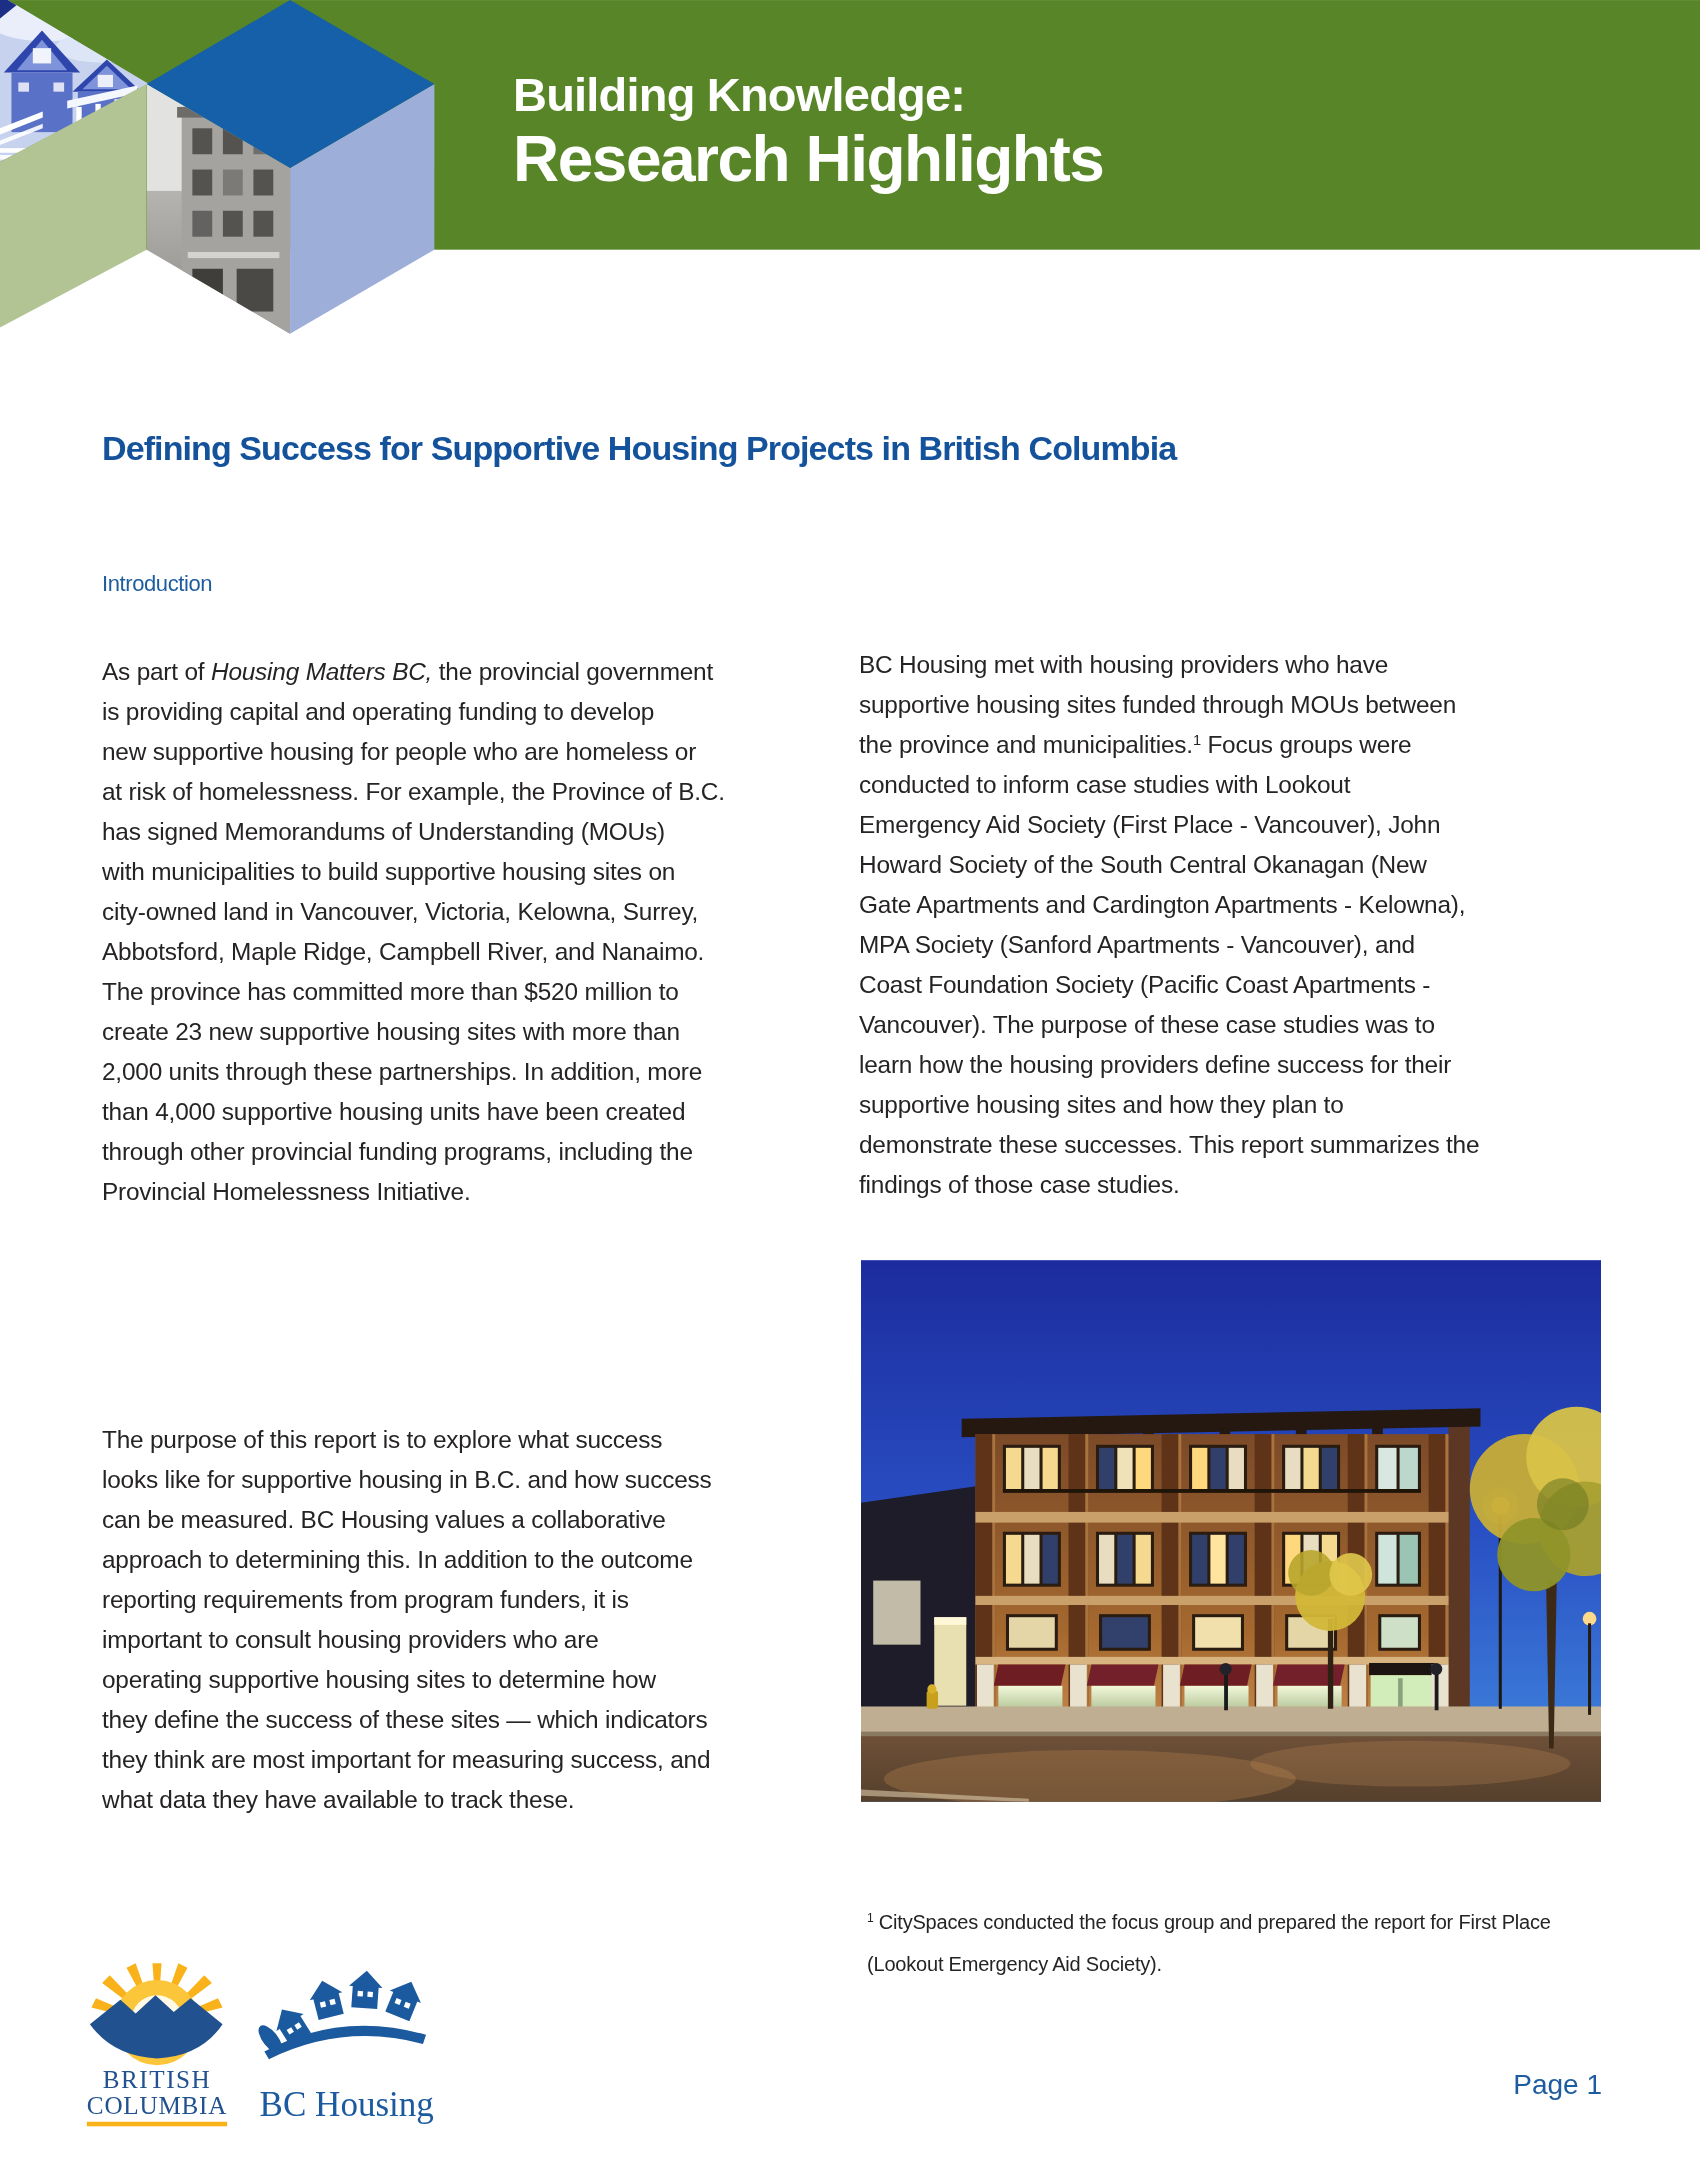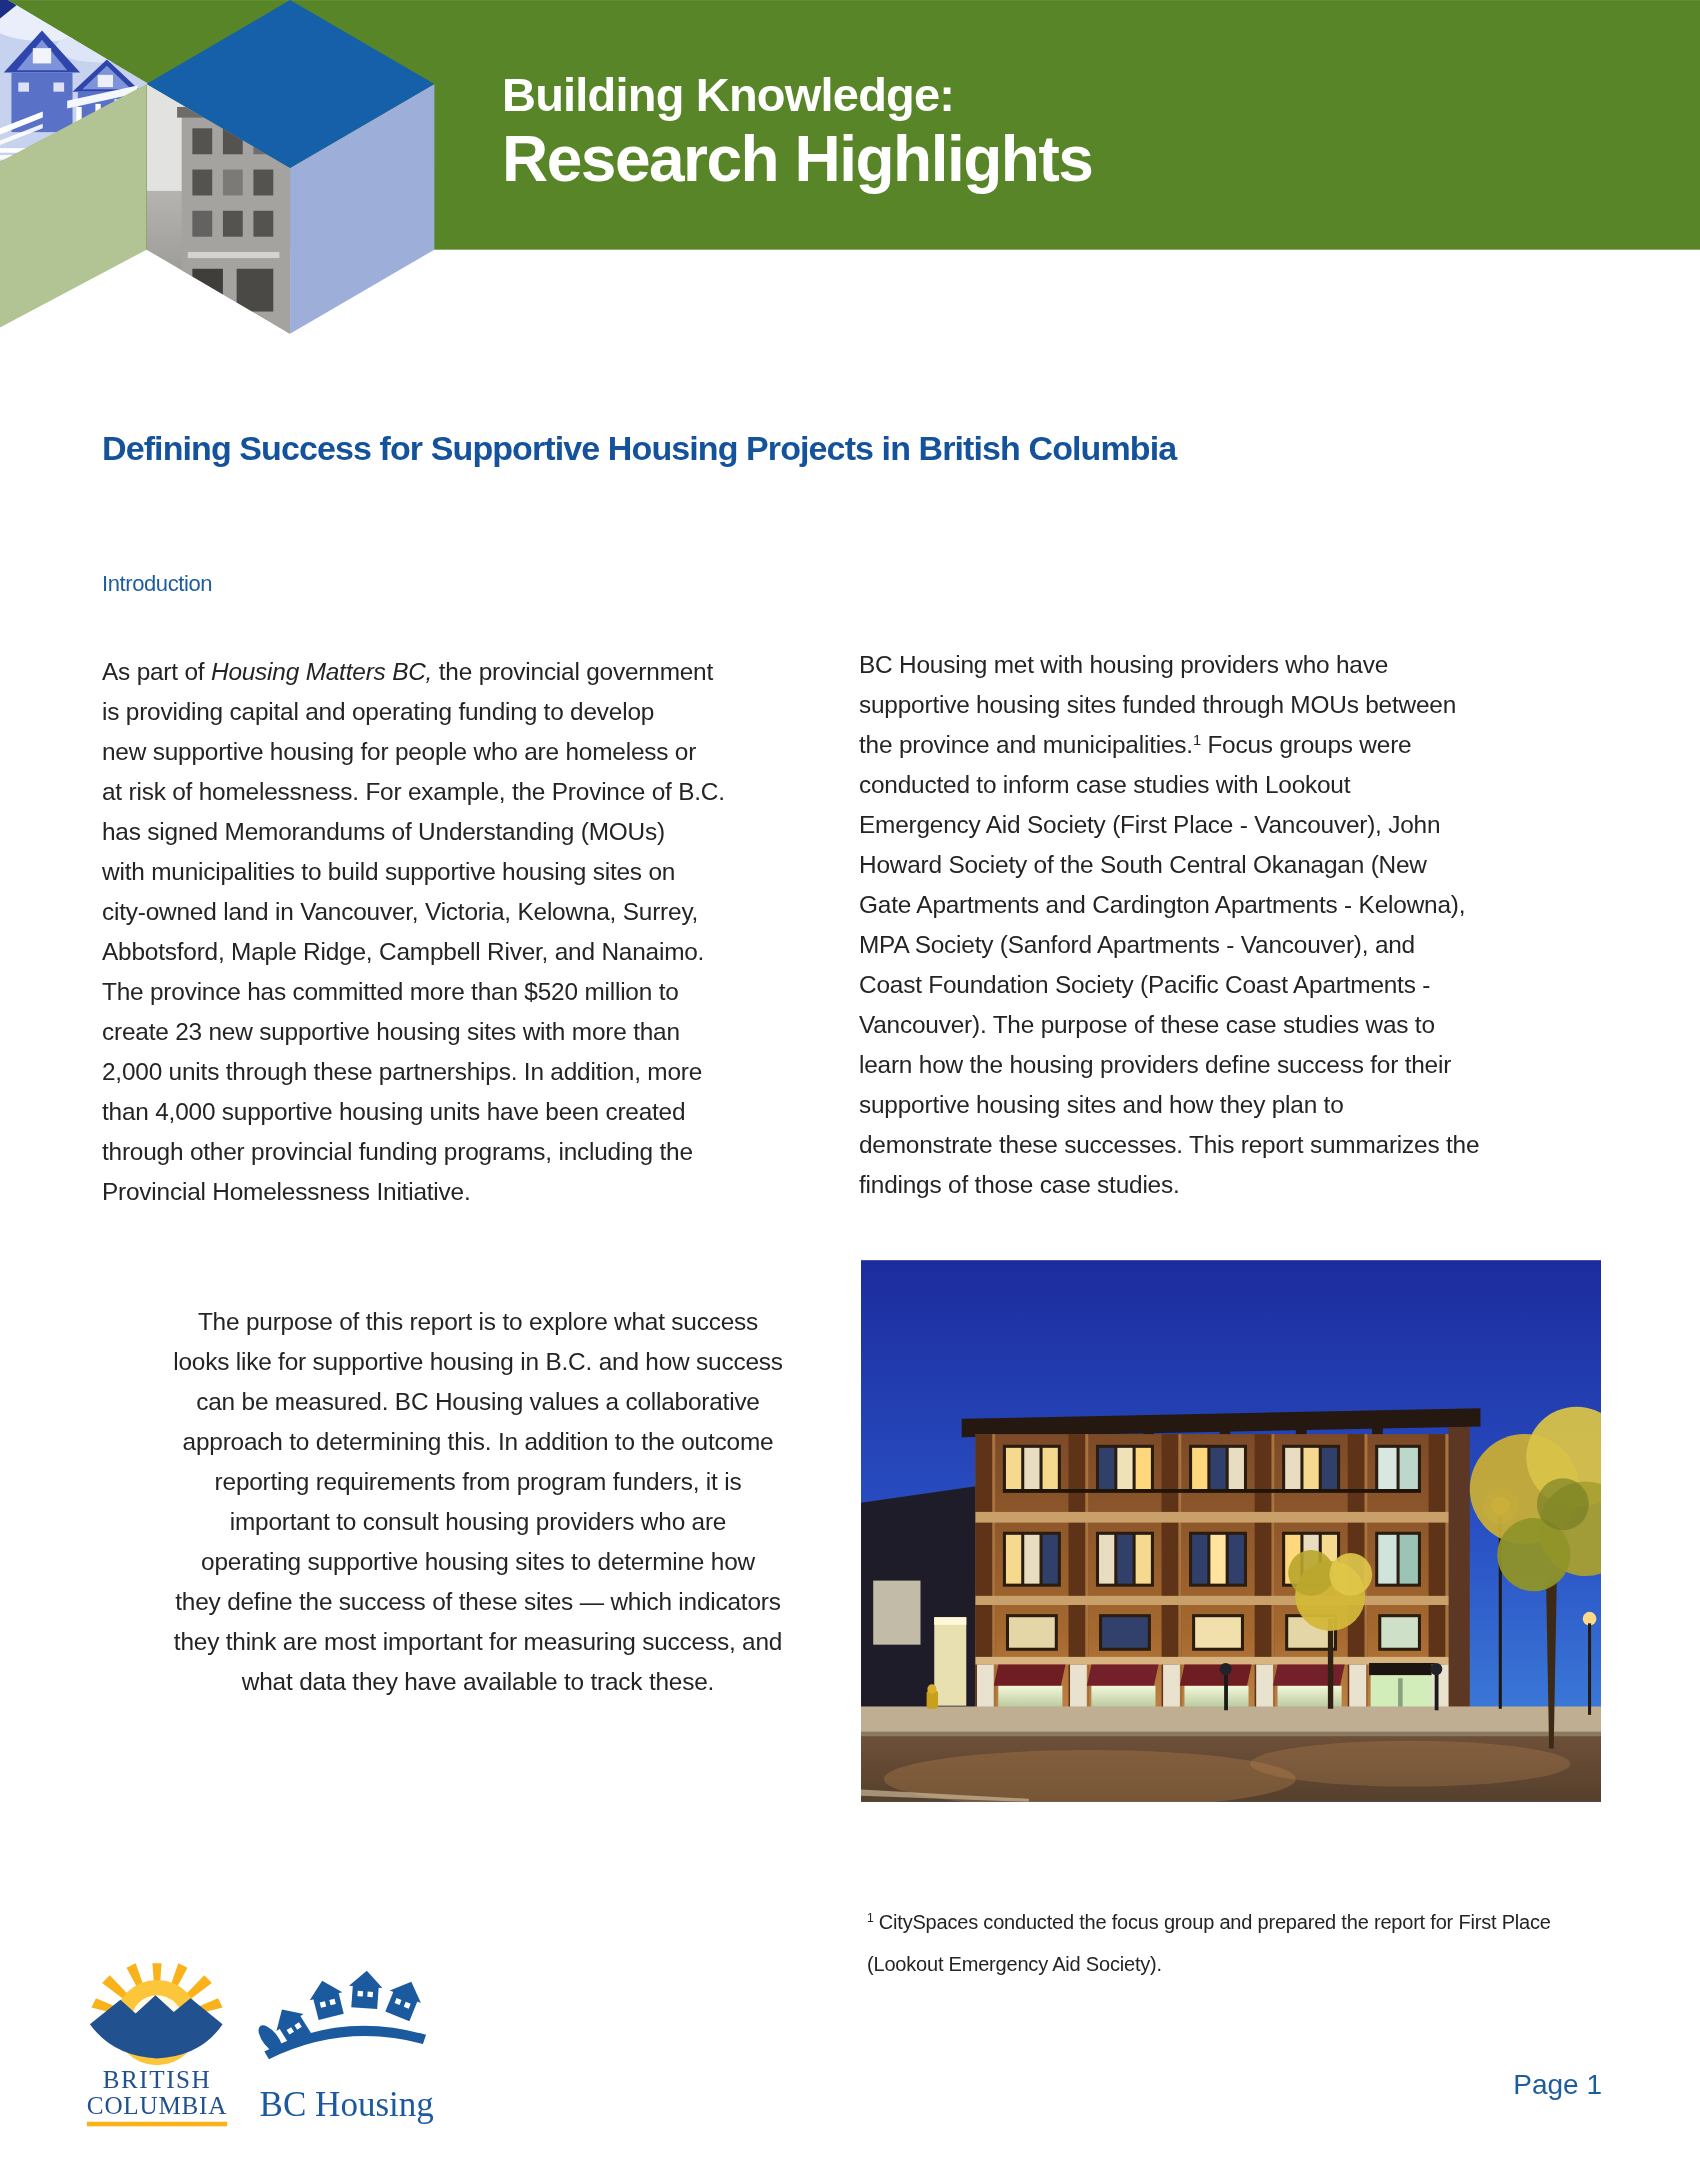--- a/index.html
+++ b/index.html
@@ -5,32 +5,32 @@
   html,body{margin:0;padding:0;background:#ffffff;}
   .page{
     position:relative;width:1700px;height:2183px;background:#ffffff;overflow:hidden;
     font-family:"Liberation Sans",sans-serif;color:#262324;
   }
   .abs{position:absolute;}
   svg{display:block;}
 
   
   .banner-svg{left:0;top:0;}
-  .banner-text{left:502px;top:67px;color:#ffffff;}
+  .banner-text{left:513px;top:67px;color:#ffffff;}
   .kicker{font-size:47px;font-weight:700;letter-spacing:-0.8px;line-height:55px;margin:0;}
   .banner-title{font-size:64px;font-weight:700;letter-spacing:-1.5px;line-height:75px;margin:0;text-align:center;}
 
   
   .doc-title{left:102px;top:429px;margin:0;font-size:34px;font-weight:700;letter-spacing:-0.9px;color:#14529b;}
   .section-heading{left:102px;top:571px;margin:0;font-size:22px;font-weight:400;letter-spacing:-0.4px;color:#1d5c9e;}
   .body-col{font-size:24.4px;line-height:40px;letter-spacing:-0.2px;white-space:pre-line;color:#262324;margin:0;}
   .body-col i{font-style:italic;}
   .body-col sup,.footnote sup{font-size:60%;line-height:0;position:relative;top:-0.55em;vertical-align:baseline;}
   .col-left-1{left:102px;top:652px;width:752px;}
-  .col-left-2{left:102px;top:1302px;width:752px;text-align:center;}
+  .col-left-2{left:102px;top:1420px;width:752px;}
   .col-right{left:859px;top:645px;width:760px;}
 
   
   .photo-svg{left:861px;top:1260px;}
 
   
   .footnote{left:867px;top:1901px;width:771px;margin:0;font-size:20px;line-height:42px;letter-spacing:-0.2px;white-space:pre-line;}
   .bc-logo{left:76px;top:1954px;}
   .bch-logo{left:249px;top:1954px;}
   .pagenum{left:1411px;top:2069px;width:191px;margin:0;text-align:right;font-size:28px;color:#1d5c9e;}

